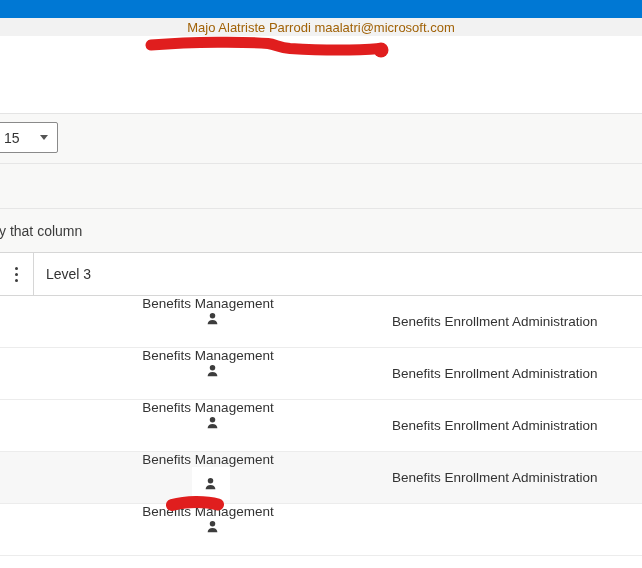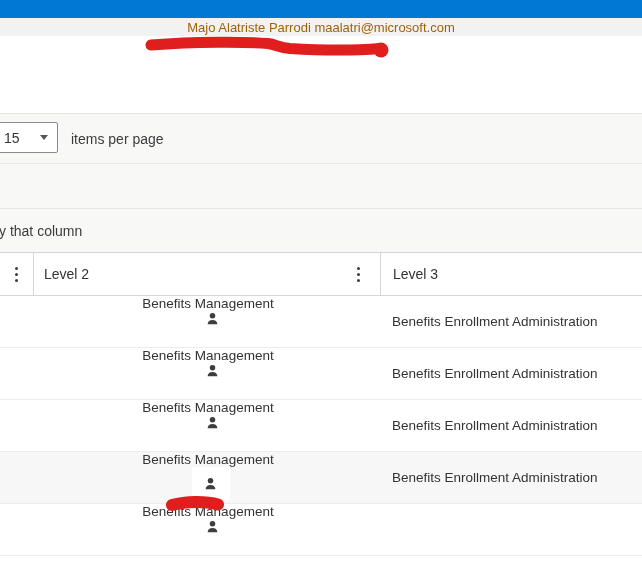--- a/index.html
+++ b/index.html
@@ -96,39 +96,30 @@
 
   <div class="account-strip">
     <span>Majo Alatriste Parrodi maalatri@microsoft.com</span>
   </div>
 
   <div class="pager-bar">
     <div class="page-size-dropdown">
       <span class="page-size-value">15</span>
       <span class="caret-down"></span>
     </div>
-    <div class="pager-label">items per page</div>
   </div>
 
   <div class="toolbar-strip"></div>
 
   <div class="group-panel">
     <span>y that column</span>
   </div>
 
   <div class="grid-header">
     <div class="hcell hcell-stub">
-      <span class="kebab">
-          <i></i>
-          <i></i>
-          <i></i>
-        </span>
-    </div>
-    <div class="hcell hcell-l2">
-      <span>Level 2</span>
       <span class="kebab">
           <i></i>
           <i></i>
           <i></i>
         </span>
     </div>
     <div class="hcell hcell-l3">
       <span>Level 3</span>
     </div>
   </div>

